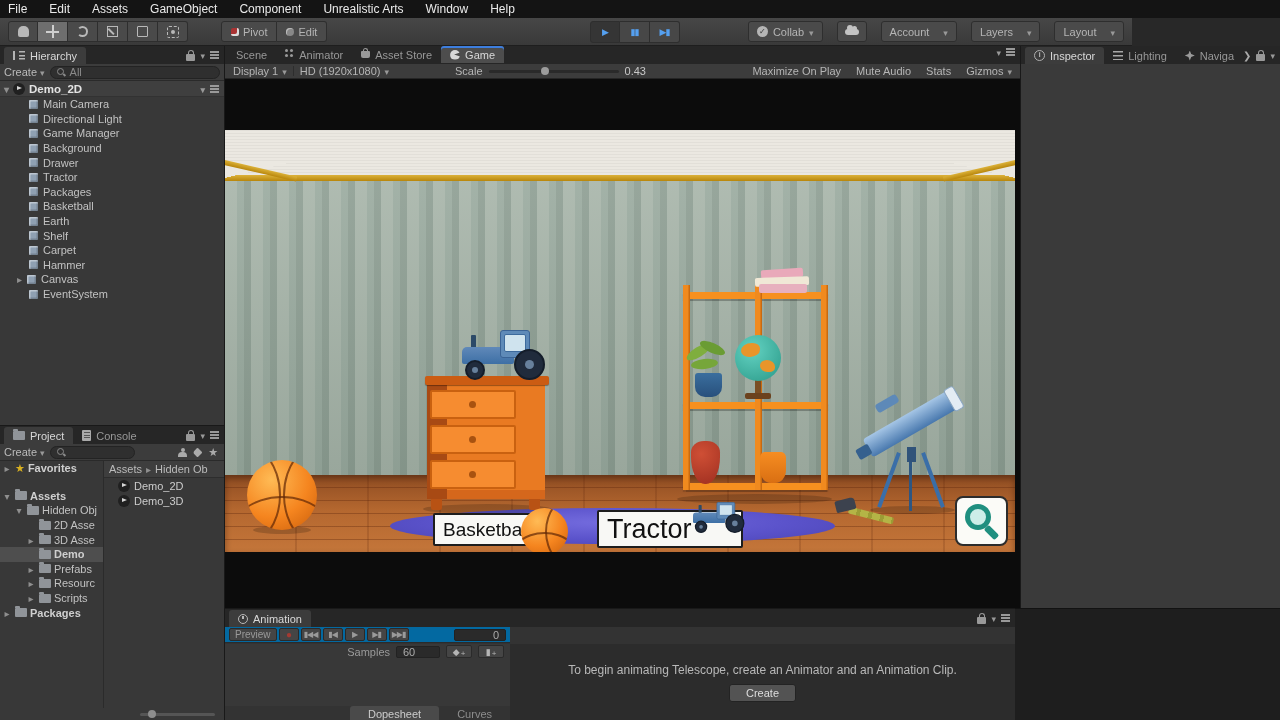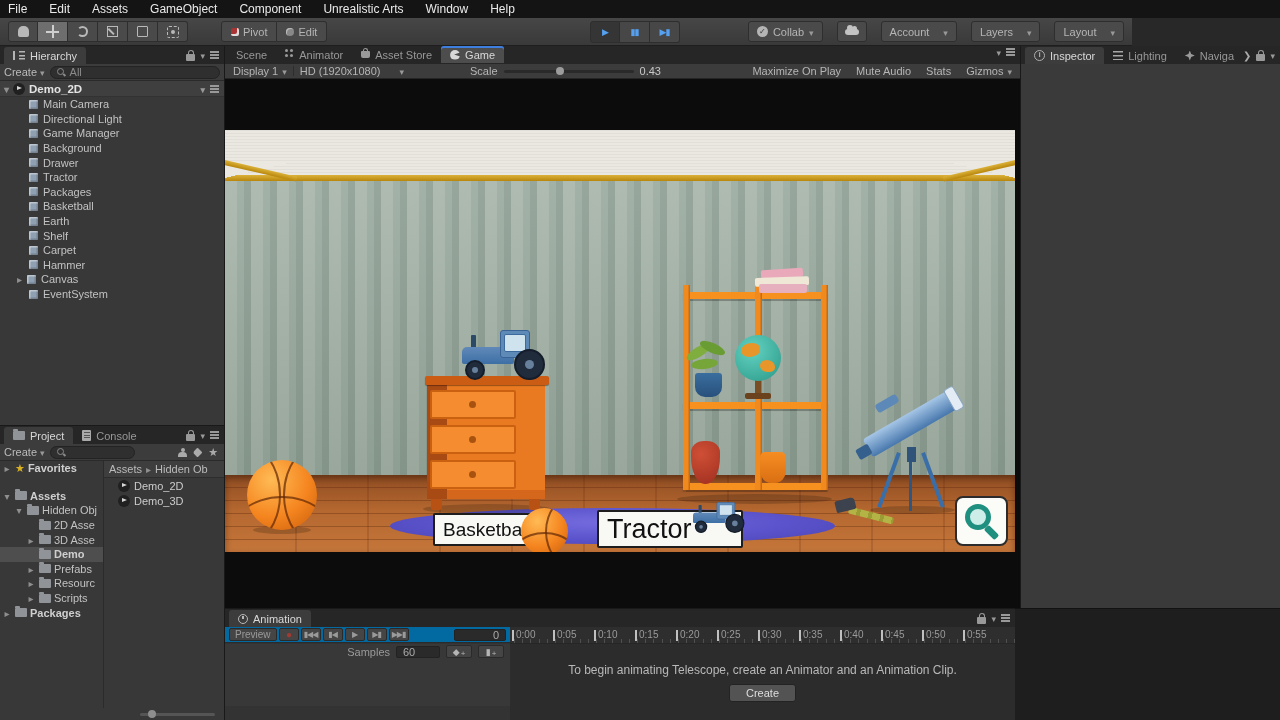--- a/index.html
+++ b/index.html
@@ -431,21 +431,21 @@
         <span class="menu-ic"></span>
       </div>
   </div>
 
   <div id="game-toolbar">
     <span class="flex" style="gap:4px;">
         <span>Display 1</span>
         <span class="caret"></span>
       </span>
     <span class="gt-sep"></span>
-    <span class="flex" style="gap:19px;">
+    <span class="flex" style="gap:4px;">
         <span>HD (1920x1080)</span>
         <span class="caret"></span>
       </span>
     <span style="margin-left:60px;">Scale</span>
     <span class="slider-track">
         <span class="slider-thumb"></span>
       </span>
     <span style="color:#c8c8c8;">0.43</span>
     <span class="gt-right">
       <span>Maximize On Play</span>
@@ -708,47 +708,37 @@
       <span class="ab glyph">
           <span class="rec-dot">●</span>
         </span>
       <span class="ab glyph">▮◀◀</span>
       <span class="ab glyph">▮◀</span>
       <span class="ab glyph">▶</span>
       <span class="ab glyph">▶▮</span>
       <span class="ab glyph">▶▶▮</span>
       <span class="frame-field">0</span>
     </div>
-    <div id="ruler">
-      <span class="tick" style="left:6px;">0:00</span>
-      <span class="tick" style="left:47px;">0:05</span>
-      <span class="tick" style="left:88px;">0:10</span>
-      <span class="tick" style="left:129px;">0:15</span>
-      <span class="tick" style="left:170px;">0:20</span>
-      <span class="tick" style="left:211px;">0:25</span>
-      <span class="tick" style="left:252px;">0:30</span>
-      <span class="tick" style="left:293px;">0:35</span>
-      <span class="tick" style="left:334px;">0:40</span>
-      <span class="tick" style="left:375px;">0:45</span>
-      <span class="tick" style="left:416px;">0:50</span>
-      <span class="tick" style="left:457px;">0:55</span>
-    </div>
     <div id="anim-row2">
       <span>Samples</span>
       <span class="samples-field">60</span>
       <span class="mini-btn">
           <span>◆</span>
           <span class="plus">+</span>
         </span>
       <span class="mini-btn">
           <span>▮</span>
           <span class="plus">+</span>
         </span>
     </div>
     <div id="anim-left-main"></div>
     <div id="anim-msg-area">
       <div id="anim-msg">To begin animating Telescope, create an Animator and an Animation Clip.</div>
       <button class="create-btn">Create</button>
     </div>
+    <div id="anim-bottom">
+      <span class="sheet-tab active">Dopesheet</span>
+      <span class="sheet-tab">Curves</span>
+    </div>
   </div>
 
   <div id="bottom-right"></div>
 </div>
 
 </body></html>

